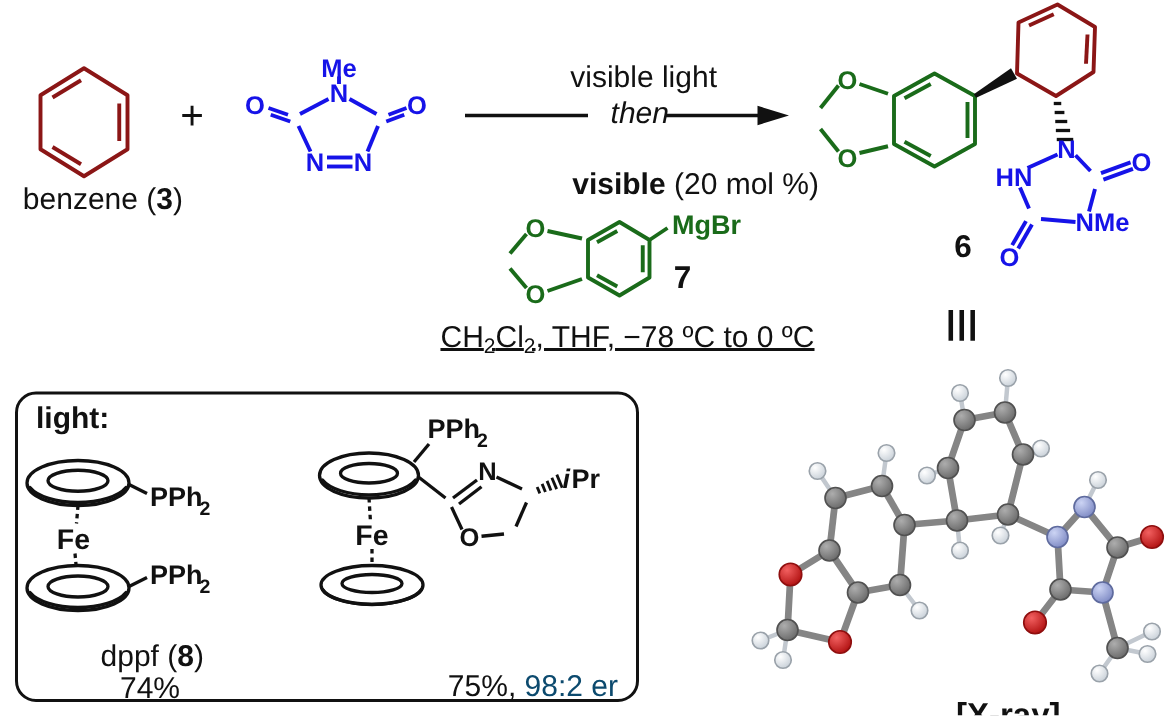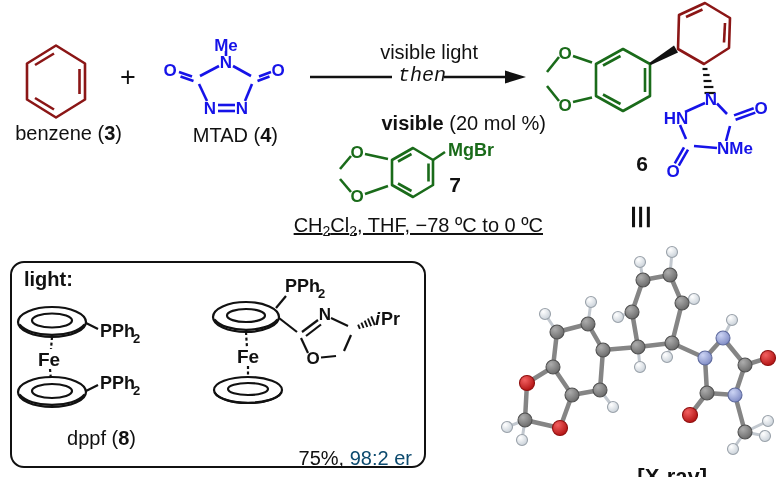--- a/index.html
+++ b/index.html
@@ -1,21 +1,21 @@
 <!DOCTYPE html>
 <html><head>
 <meta charset="utf-8">
 <style>
   html,body{margin:0;padding:0;background:#fff;}
   #scheme{position:relative;width:780px;height:477px;background:#ffffff;overflow:hidden;
           font-family:"Liberation Sans",sans-serif;color:#111;}
   .abs{position:absolute;}
   .lbl{font-size:20px;line-height:1.1;text-align:right;white-space:nowrap;}
   .b{font-weight:bold;}
-  .it{font-style:italic;font-family:Liberation Mono, monospace;}
+  .it{font-style:italic;}
   .sub{font-size:14px;vertical-align:-4px;}
   .purple{color:#0c4a6e;}
   .box{border:2.5px solid #111;border-radius:14px;}
   svg text{font-family:"Liberation Sans",sans-serif;}
   .atom-blue{fill:#1613e8;font-weight:bold;font-size:17px;}
   .atom-green{fill:#1a6b1a;font-weight:bold;font-size:17px;}
   .atom-black{fill:#111;font-weight:bold;font-size:17px;}
   .numlbl{fill:#111;font-weight:bold;font-size:21px;}
   .st-red{stroke:#8b1616;stroke-width:2.6;fill:none;stroke-linejoin:round;}
   .st-blue{stroke:#1613e8;stroke-width:2.6;fill:none;stroke-linejoin:round;}
@@ -54,21 +54,20 @@
       <line class="st-blue" x1="109" y1="48.5" x2="121" y2="44"></line>
       <line class="st-blue" x1="107.5" y1="53" x2="119.5" y2="48.5"></line>
       <text class="atom-blue" x="76" y="23" text-anchor="middle">Me</text>
       <text class="atom-blue" x="76" y="40" text-anchor="middle">N</text>
       <text class="atom-blue" x="60" y="86" text-anchor="middle">N</text>
       <text class="atom-blue" x="92" y="86" text-anchor="middle">N</text>
       <text class="atom-blue" x="20" y="48" text-anchor="middle">O</text>
       <text class="atom-blue" x="128" y="48" text-anchor="middle">O</text>
     </svg>
   </div>
-  <div class="abs lbl" style="left:158px;top:124px;width:120px;"><span>MTAD (</span><span class="b">4</span><span>)</span></div>
 
   <div class="abs lbl" style="left:338px;top:41px;width:140px;">visible light</div>
   <div class="abs" style="left:305px;top:60px;">
     <svg width="245" height="36" viewBox="0 0 245 36">
       <line x1="5" y1="17" x2="87" y2="17" stroke="#111" stroke-width="2.4"></line>
       <line x1="139" y1="17" x2="201" y2="17" stroke="#111" stroke-width="2.4"></line>
       <polygon points="200,10.5 221,17 200,23.5" fill="#111"></polygon>
     </svg>
   </div>
   <div class="abs lbl it" style="left:390px;top:65px;width:56px;">then</div>
@@ -159,20 +158,21 @@
       <line class="st-black" x1="38" y1="41" x2="37" y2="53" stroke-dasharray="3 2.6" stroke-width="1.8"></line>
       <line class="st-black" x1="36" y1="73" x2="37" y2="84" stroke-dasharray="3 2.6" stroke-width="1.8"></line>
       <text x="35" y="70" text-anchor="middle" style="font-size:19px;font-weight:bold;fill:#111;">Fe</text>
       <text x="86" y="41" style="font-size:18px;font-weight:600;fill:#111;">PPh</text>
       <text x="119" y="47" style="font-size:13px;font-weight:600;fill:#111;">2</text>
       <text x="86" y="93" style="font-size:18px;font-weight:600;fill:#111;">PPh</text>
       <text x="119" y="99" style="font-size:13px;font-weight:600;fill:#111;">2</text>
     </svg>
   </div>
   <div class="abs lbl" style="left:14px;top:427px;width:122px;"><span>dppf (</span><span class="b">8</span><span>)</span></div>
+  <div class="abs lbl" style="left:14px;top:448px;width:106px;">74%</div>
 
   <div class="abs" style="left:182px;top:266px;">
     <svg width="245" height="150" viewBox="0 0 245 150">
       <line class="st-black" x1="104" y1="30" x2="94" y2="42"></line>
       <ellipse cx="64" cy="51" rx="33" ry="15" class="st-black" stroke-width="2"></ellipse>
       <ellipse cx="64" cy="49.5" rx="19" ry="6.5" class="st-black" stroke-width="1.8"></ellipse>
       <path d="M33 54 A 33 15 0 0 0 95 54" class="st-black" stroke-width="5" stroke-linecap="round"></path>
       <line class="st-black" x1="97" y1="52" x2="115" y2="66"></line>
       <line class="st-black" x1="64" y1="66" x2="65" y2="82" stroke-dasharray="3 2.6" stroke-width="1.8"></line>
       <line class="st-black" x1="66" y1="100" x2="66" y2="111" stroke-dasharray="3 2.6" stroke-width="1.8"></line>

